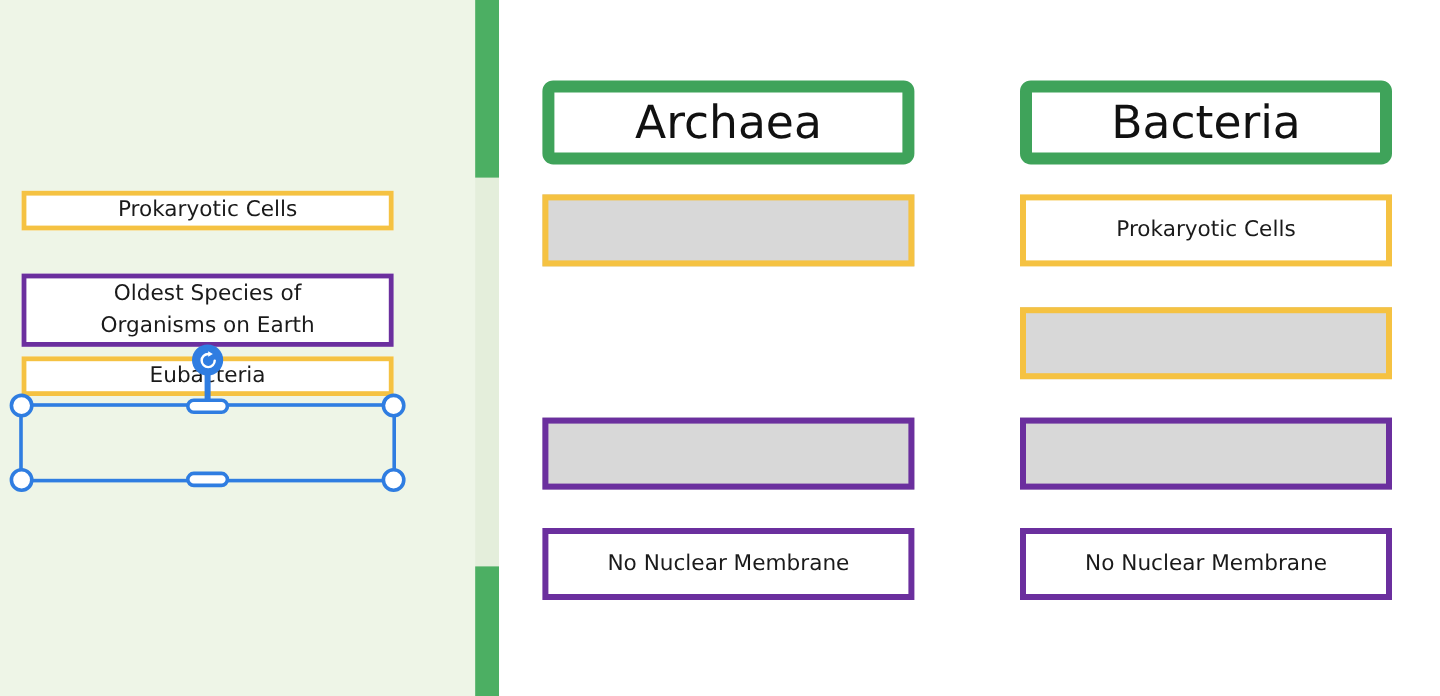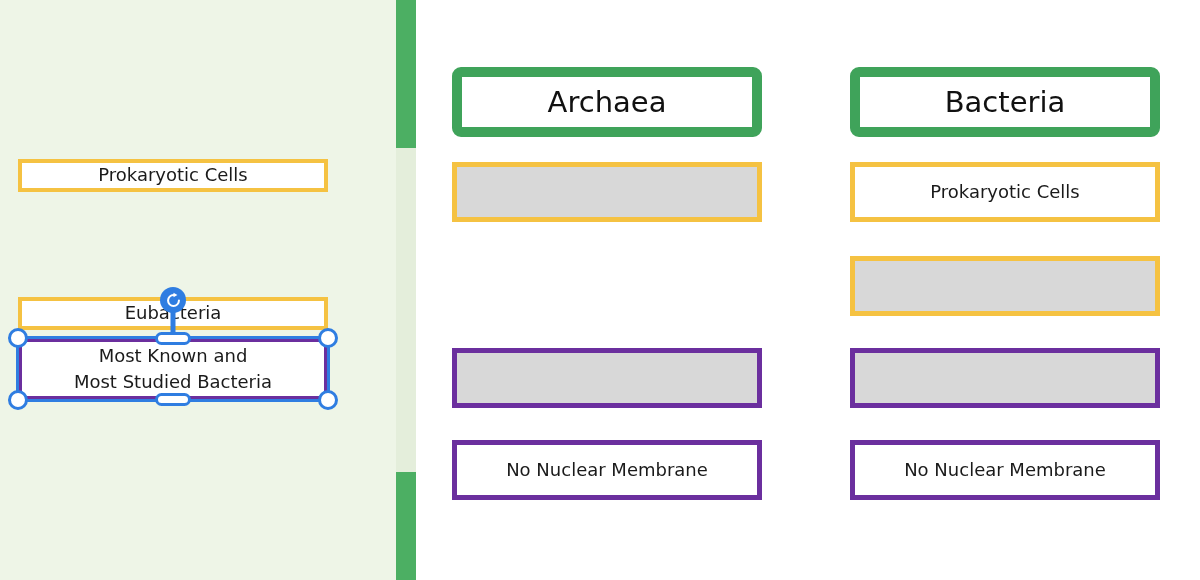--- a/index.html
+++ b/index.html
@@ -150,21 +150,21 @@
     left: 0;
     width: 310px;
     height: 70px;
     box-sizing: border-box;
     border: 10px solid #3fa35a;
     border-radius: 9px;
     background: #ffffff;
     display: flex;
     align-items: center;
     justify-content: center;
-    font-size: 29px;
+    font-size: 38px;
     color: #111111;
   }
 
   .slot {
     position: absolute;
     left: 0;
     width: 310px;
     box-sizing: border-box;
     display: flex;
     align-items: center;
@@ -189,28 +189,28 @@
 <body>
 
 <div id="app">
 
   <div class="left-pane">
 
     <div id="lcard-0" class="lcard yellow">
       <span>Prokaryotic Cells</span>
     </div>
 
+    <div id="lcard-1" class="lcard purple">
+      <span>Oldest Species of<br>Organisms on Earth</span>
+    </div>
 
     <div id="lcard-2" class="lcard yellow">
       <span>Eubacteria</span>
     </div>
 
-    <div id="lcard-3" class="lcard purple">
-      <span>Most Known and<br>Most Studied Bacteria</span>
-    </div>
 
     <div class="selection">
       <div class="rotate-stem"></div>
       <div class="rotate-knob">
         <svg width="17" height="17" viewBox="0 0 20 20" aria-hidden="true">
           <path d="M10 3.6 A6.4 6.4 0 1 0 16.4 10" fill="none" stroke="#ffffff" stroke-width="2.4" stroke-linecap="round"></path>
           <path d="M10 0.9 L10 6.3 L14.6 3.6 Z" fill="#ffffff"></path>
         </svg>
       </div>
       <div class="handle corner h-tl"></div>

